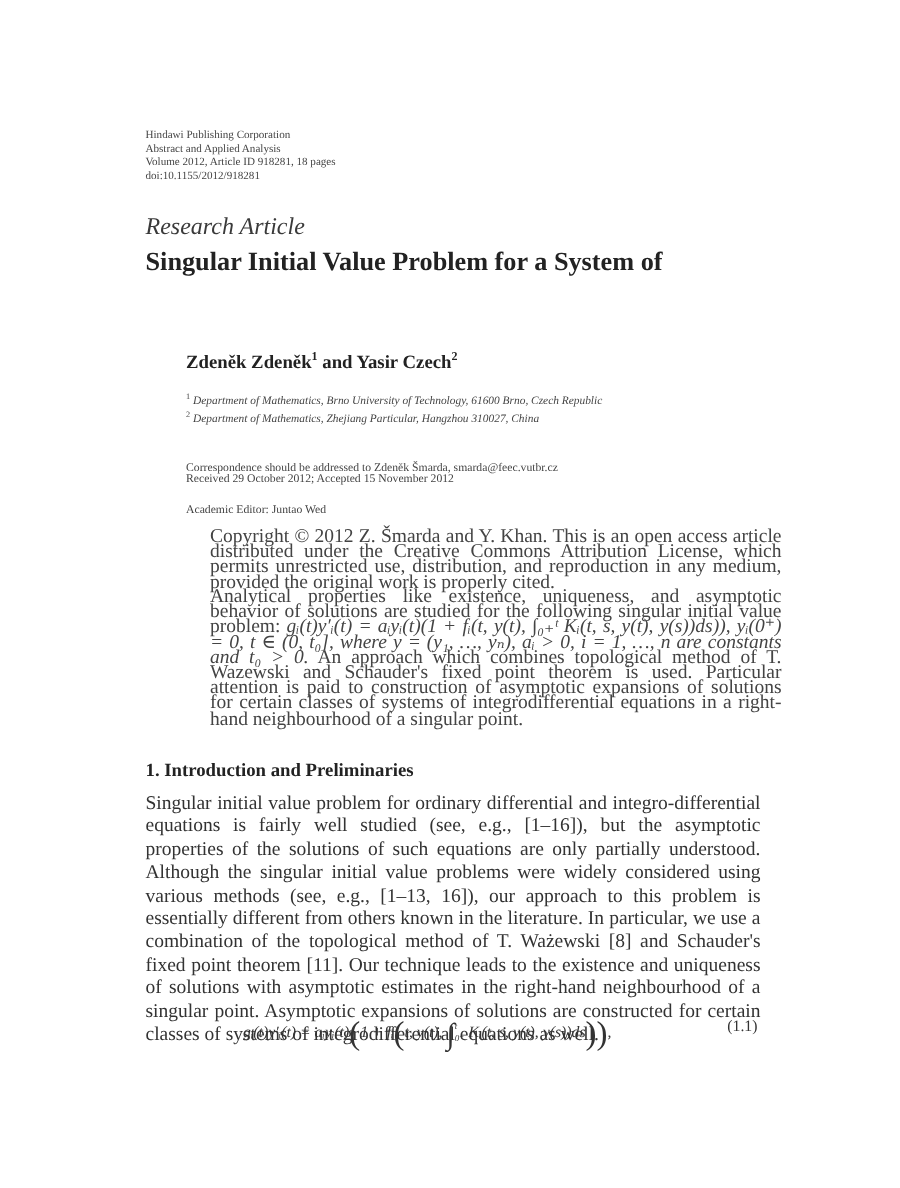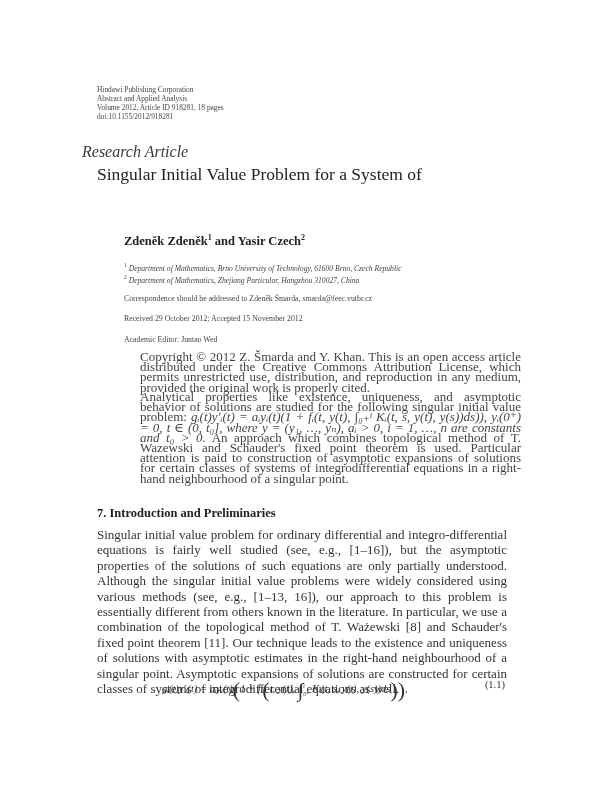--- a/index.html
+++ b/index.html
@@ -1,21 +1,21 @@
 <!DOCTYPE html>
 <html><head>
   <meta charset="utf-8">
   <style>
     html, body { margin: 0; padding: 0; background: #ffffff; }
     body { width: 600px; height: 792px; position: relative; overflow: hidden; color: #2a2a2a; font-family: "Liberation Serif", "DejaVu Serif", serif; }
     .abs { position: absolute; }
     .journal { left: 97px; top: 72px; font-size: 7.4px; line-height: 9px; color: #444; margin-top: 13px; }
     .journal div { white-space: nowrap; }
-    .article-type { left: 82px; top: 143px; font-size: 16px; font-style: italic; color: #3a3a3a; }
-    .title { left: 97px; top: 164px; width: 420px; font-size: 17.5px; font-weight: normal; line-height: 21px; color: #222; }
+    .article-type { left: 97px; top: 143px; font-size: 16px; font-style: italic; color: #3a3a3a; }
+    .title { left: 97px; top: 164px; width: 420px; font-size: 17.5px; font-weight: bold; line-height: 21px; color: #222; }
     .authors { left: 124px; top: 233px; font-size: 12.5px; font-weight: bold; color: #222; }
     .authors sup { font-size: 8px; }
     .affil { left: 124px; font-size: 7.6px; font-style: italic; color: #444; white-space: nowrap; }
     .affil sup { font-size: 5.5px; font-style: normal; }
     .plain { left: 124px; font-size: 7.8px; color: #444; white-space: nowrap; }
     .para-sm { left: 140px; width: 381px; font-size: 13px; line-height: 10.2px; color: #444; text-align: justify; }
     .section { left: 97px; top: 506px; font-size: 12.5px; font-weight: bold; color: #222; }
     .body-text { left: 97px; top: 527px; width: 410px; font-size: 13px; line-height: 15.4px; color: #333; text-align: justify; }
     .body-text p { margin: 0; }
     .indent { text-indent: 32px; }
@@ -46,31 +46,31 @@
   <span>Zdeněk Zdeněk</span><sup>1</sup><span style="white-space:pre"> and </span><span>Yasir Czech</span><sup>2</sup>
 </div>
 
 <div class="abs affil" style="top:262px">
   <sup>1</sup> <span>Department of Mathematics, Brno University of Technology, 61600 Brno, Czech Republic</span>
 </div>
 <div class="abs affil" style="top:274px">
   <sup>2</sup> <span>Department of Mathematics, Zhejiang Particular, Hangzhou 310027, China</span>
 </div>
 
-<div class="abs plain" style="top:294px">Correspondence should be addressed to Zdeněk Šmarda, smarda@feec.vutbr.cz</div>
+<div class="abs plain" style="top:307px">Correspondence should be addressed to Zdeněk Šmarda, smarda@feec.vutbr.cz</div>
 <div class="abs plain" style="top:314px">Received 29 October 2012; Accepted 15 November 2012</div>
 <div class="abs plain" style="top:335px">Academic Editor: Juntao Wed</div>
 
 <div class="abs para-sm" style="top:352px">Copyright © 2012 Z. Šmarda and Y. Khan. This is an open access article distributed under the Creative Commons Attribution License, which permits unrestricted use, distribution, and reproduction in any medium, provided the original work is properly cited.</div>
 
 <div class="abs para-sm" style="top:392px">
   <span>Analytical properties like existence, uniqueness, and asymptotic behavior of solutions are studied for the following singular initial value problem: </span><span class="m">gᵢ(t)y′ᵢ(t) = aᵢyᵢ(t)(1 + fᵢ(t, y(t), ∫₀₊ᵗ Kᵢ(t, s, y(t), y(s))ds)), yᵢ(0⁺) = 0, t ∈ (0, t₀], where y = (y₁, …, yₙ), aᵢ &gt; 0, i = 1, …, n are constants and t₀ &gt; 0.</span><span> An approach which combines topological method of T. Wazewski and Schauder's fixed point theorem is used. Particular attention is paid to construction of asymptotic expansions of solutions for certain classes of systems of integrodifferential equations in a right-hand neighbourhood of a singular point.</span>
 </div>
 
-<div class="abs section">7. Introduction and Preliminaries</div>
+<div class="abs section">1. Introduction and Preliminaries</div>
 
 <div class="abs body-text">
   <p>Singular initial value problem for ordinary differential and integro-differential equations is fairly well studied (see, e.g., [1–16]), but the asymptotic properties of the solutions of such equations are only partially understood. Although the singular initial value problems were widely considered using various methods (see, e.g., [1–13, 16]), our approach to this problem is essentially different from others known in the literature. In particular, we use a combination of the topological method of T. Ważewski [8] and Schauder's fixed point theorem [11]. Our technique leads to the existence and uniqueness of solutions with asymptotic estimates in the right-hand neighbourhood of a singular point. Asymptotic expansions of solutions are constructed for certain classes of systems of integrodifferential equations as well.</p>
 </div>
 
 <div class="abs equation">
   <div class="eq-body">
     <span>gᵢ(t)y′ᵢ(t) = aᵢyᵢ(t)</span><span class="big">(</span><span>1 + fᵢ</span><span class="big">(</span><span style="white-space:pre">t, y(t), </span><span class="int">∫</span><span style="display:inline-block;vertical-align:middle;font-size:6px;line-height:8px;margin-right:3px"><span style="display:block">t</span><span style="display:block">0⁺</span></span><span>Kᵢ(t, s, y(t), y(s))ds</span><span class="big">))</span><span>,</span>
   </div>
   <div class="eq-num">(1.1)</div>

